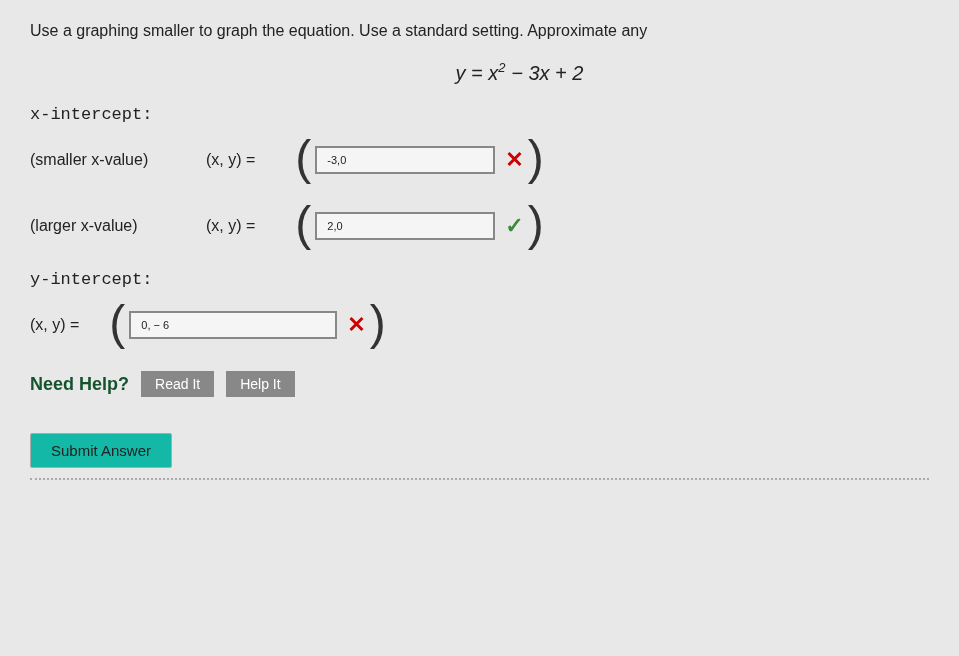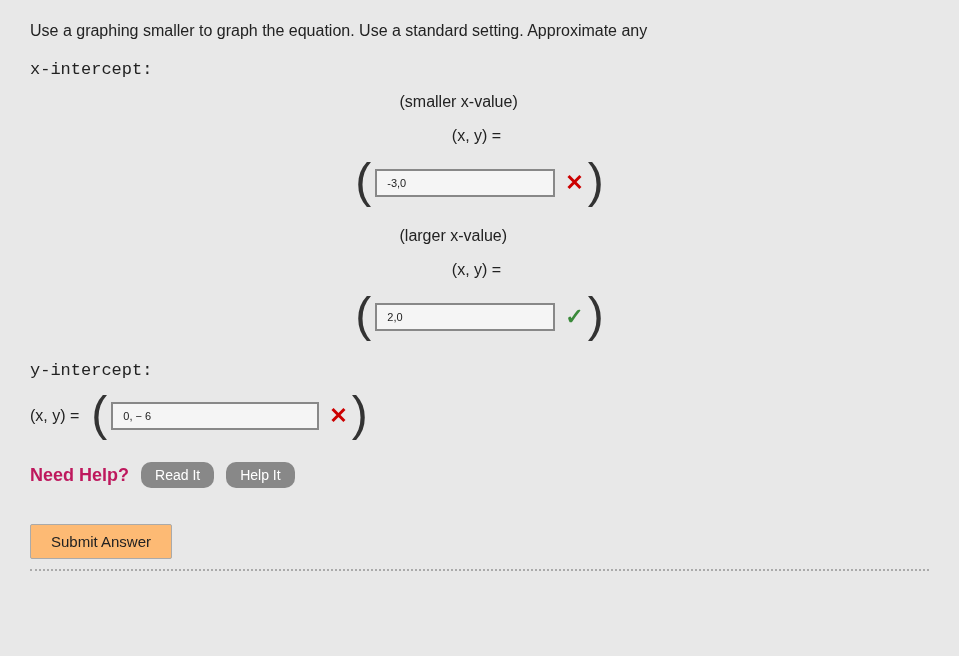--- a/index.html
+++ b/index.html
@@ -49,34 +49,33 @@
       margin-bottom: 14px;
       font-weight: normal;
       font-family: Liberation Mono, monospace;
     }
 
     .intercept-row {
       display: flex;
       align-items: center;
       margin-bottom: 22px;
       gap: 16px;
-      flex-direction: column;
     }
 
     .row-label {
       font-size: 16px;
       color: #222;
       width: 160px;
       flex-shrink: 0;
     }
 
     .xy-label {
       font-size: 16px;
       color: #222;
-      margin-right: 6px;
+      margin-right: 24px;
       white-space: nowrap;
     }
 
     .paren-group {
       display: flex;
       align-items: center;
       gap: 4px;
     }
 
     .big-paren {
@@ -125,37 +124,37 @@
 
     .need-help-row {
       display: flex;
       align-items: center;
       gap: 12px;
       margin-bottom: 36px;
     }
 
     .need-help-text {
       font-size: 18px;
-      color: #be185d;
+      color: #14532d;
       font-weight: bold;
     }
 
     .help-button {
       background: #888;
       color: #fff;
       border: none;
       padding: 5px 14px;
       font-size: 14px;
       cursor: pointer;
-      border-radius: 10px;
+      border-radius: 0;
       text-align: right;
     }
 
     .submit-button {
-      background: #fdba74;
+      background: #14b8a6;
       border: 1px solid #aaa;
       padding: 8px 20px;
       font-size: 15px;
       cursor: pointer;
       border-radius: 2px;
       color: #222;
     }
 
     .dotted-line {
       border-top: 2px dotted #aaa;
@@ -163,20 +162,23 @@
       width: 100%;
     }
   </style>
 </head>
 <body>
 
 <div class="page">
 
   <div class="instruction">Use a graphing smaller to graph the equation. Use a standard setting. Approximate any</div>
 
+  <div class="equation">
+    <em>y</em> = <em>x</em><sup>2</sup> − 3<em>x</em> + 2
+  </div>
 
   <div class="section-label">x-intercept:</div>
 
   
   <div class="intercept-row">
     <div class="row-label">(smaller x-value)</div>
     <div class="xy-label">(x, y) =</div>
     <div class="paren-group">
       <span class="big-paren">(</span>
       <input class="answer-input" type="text" value="-3,0" style="">

